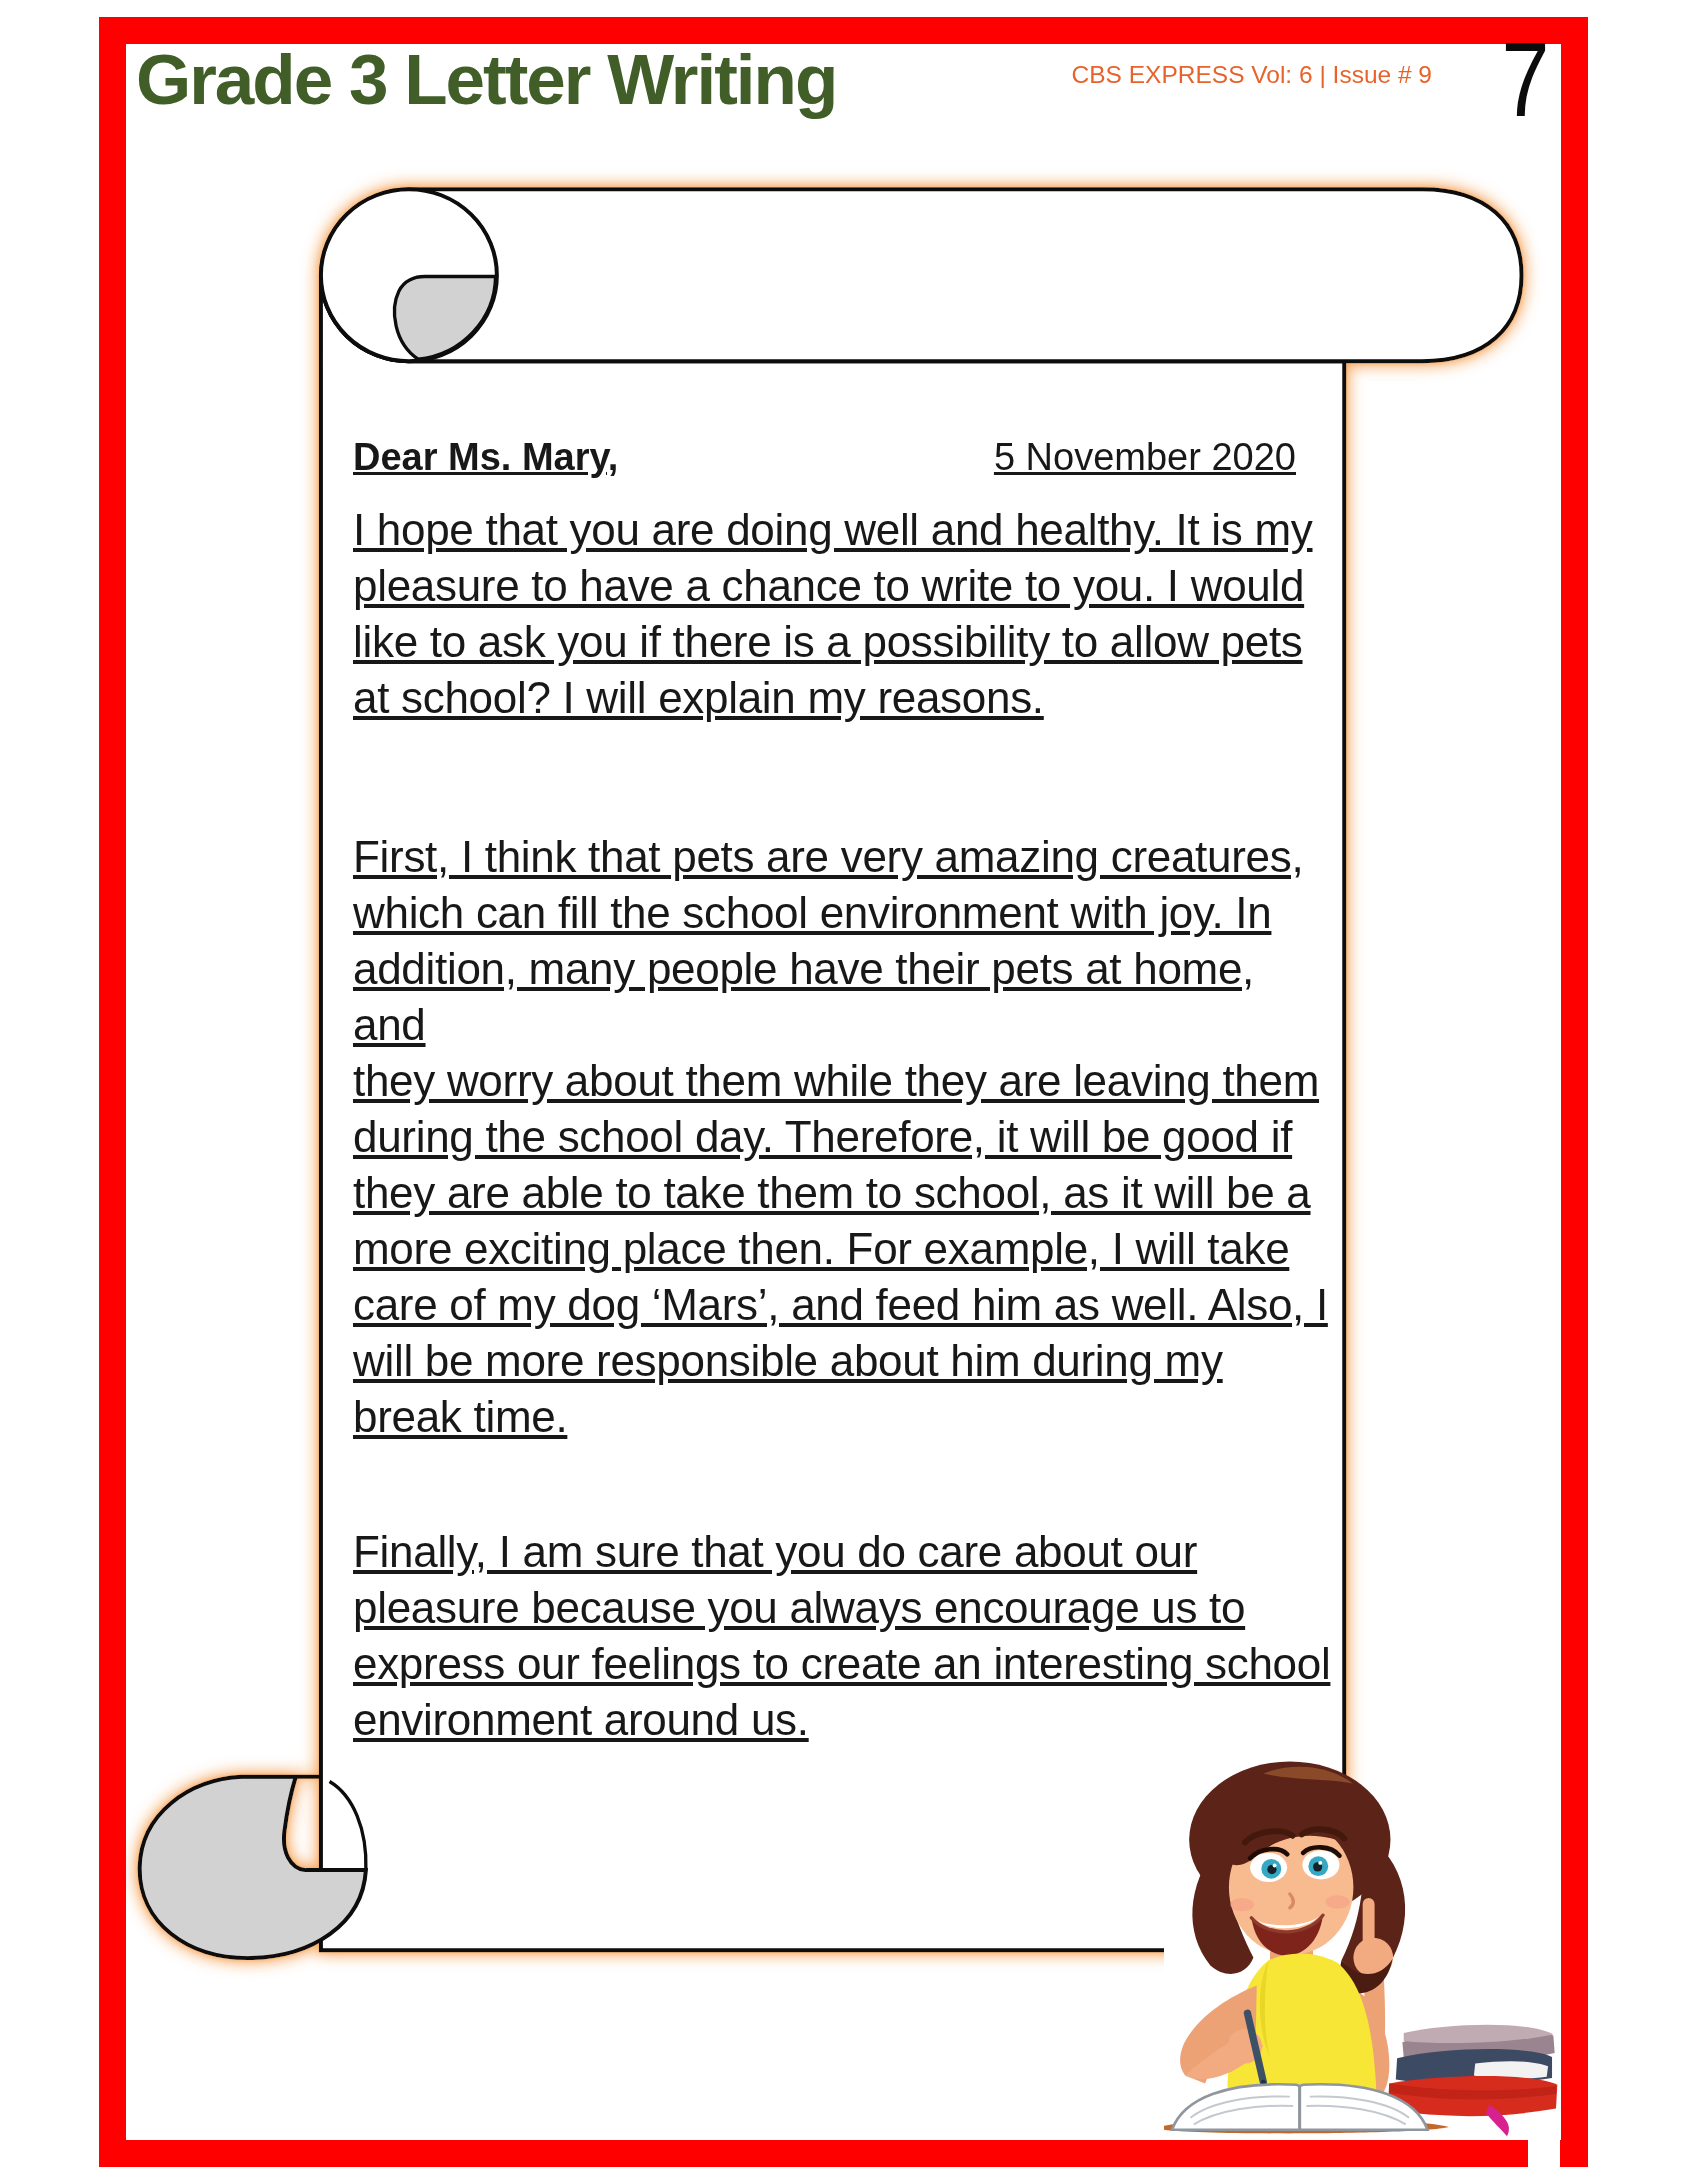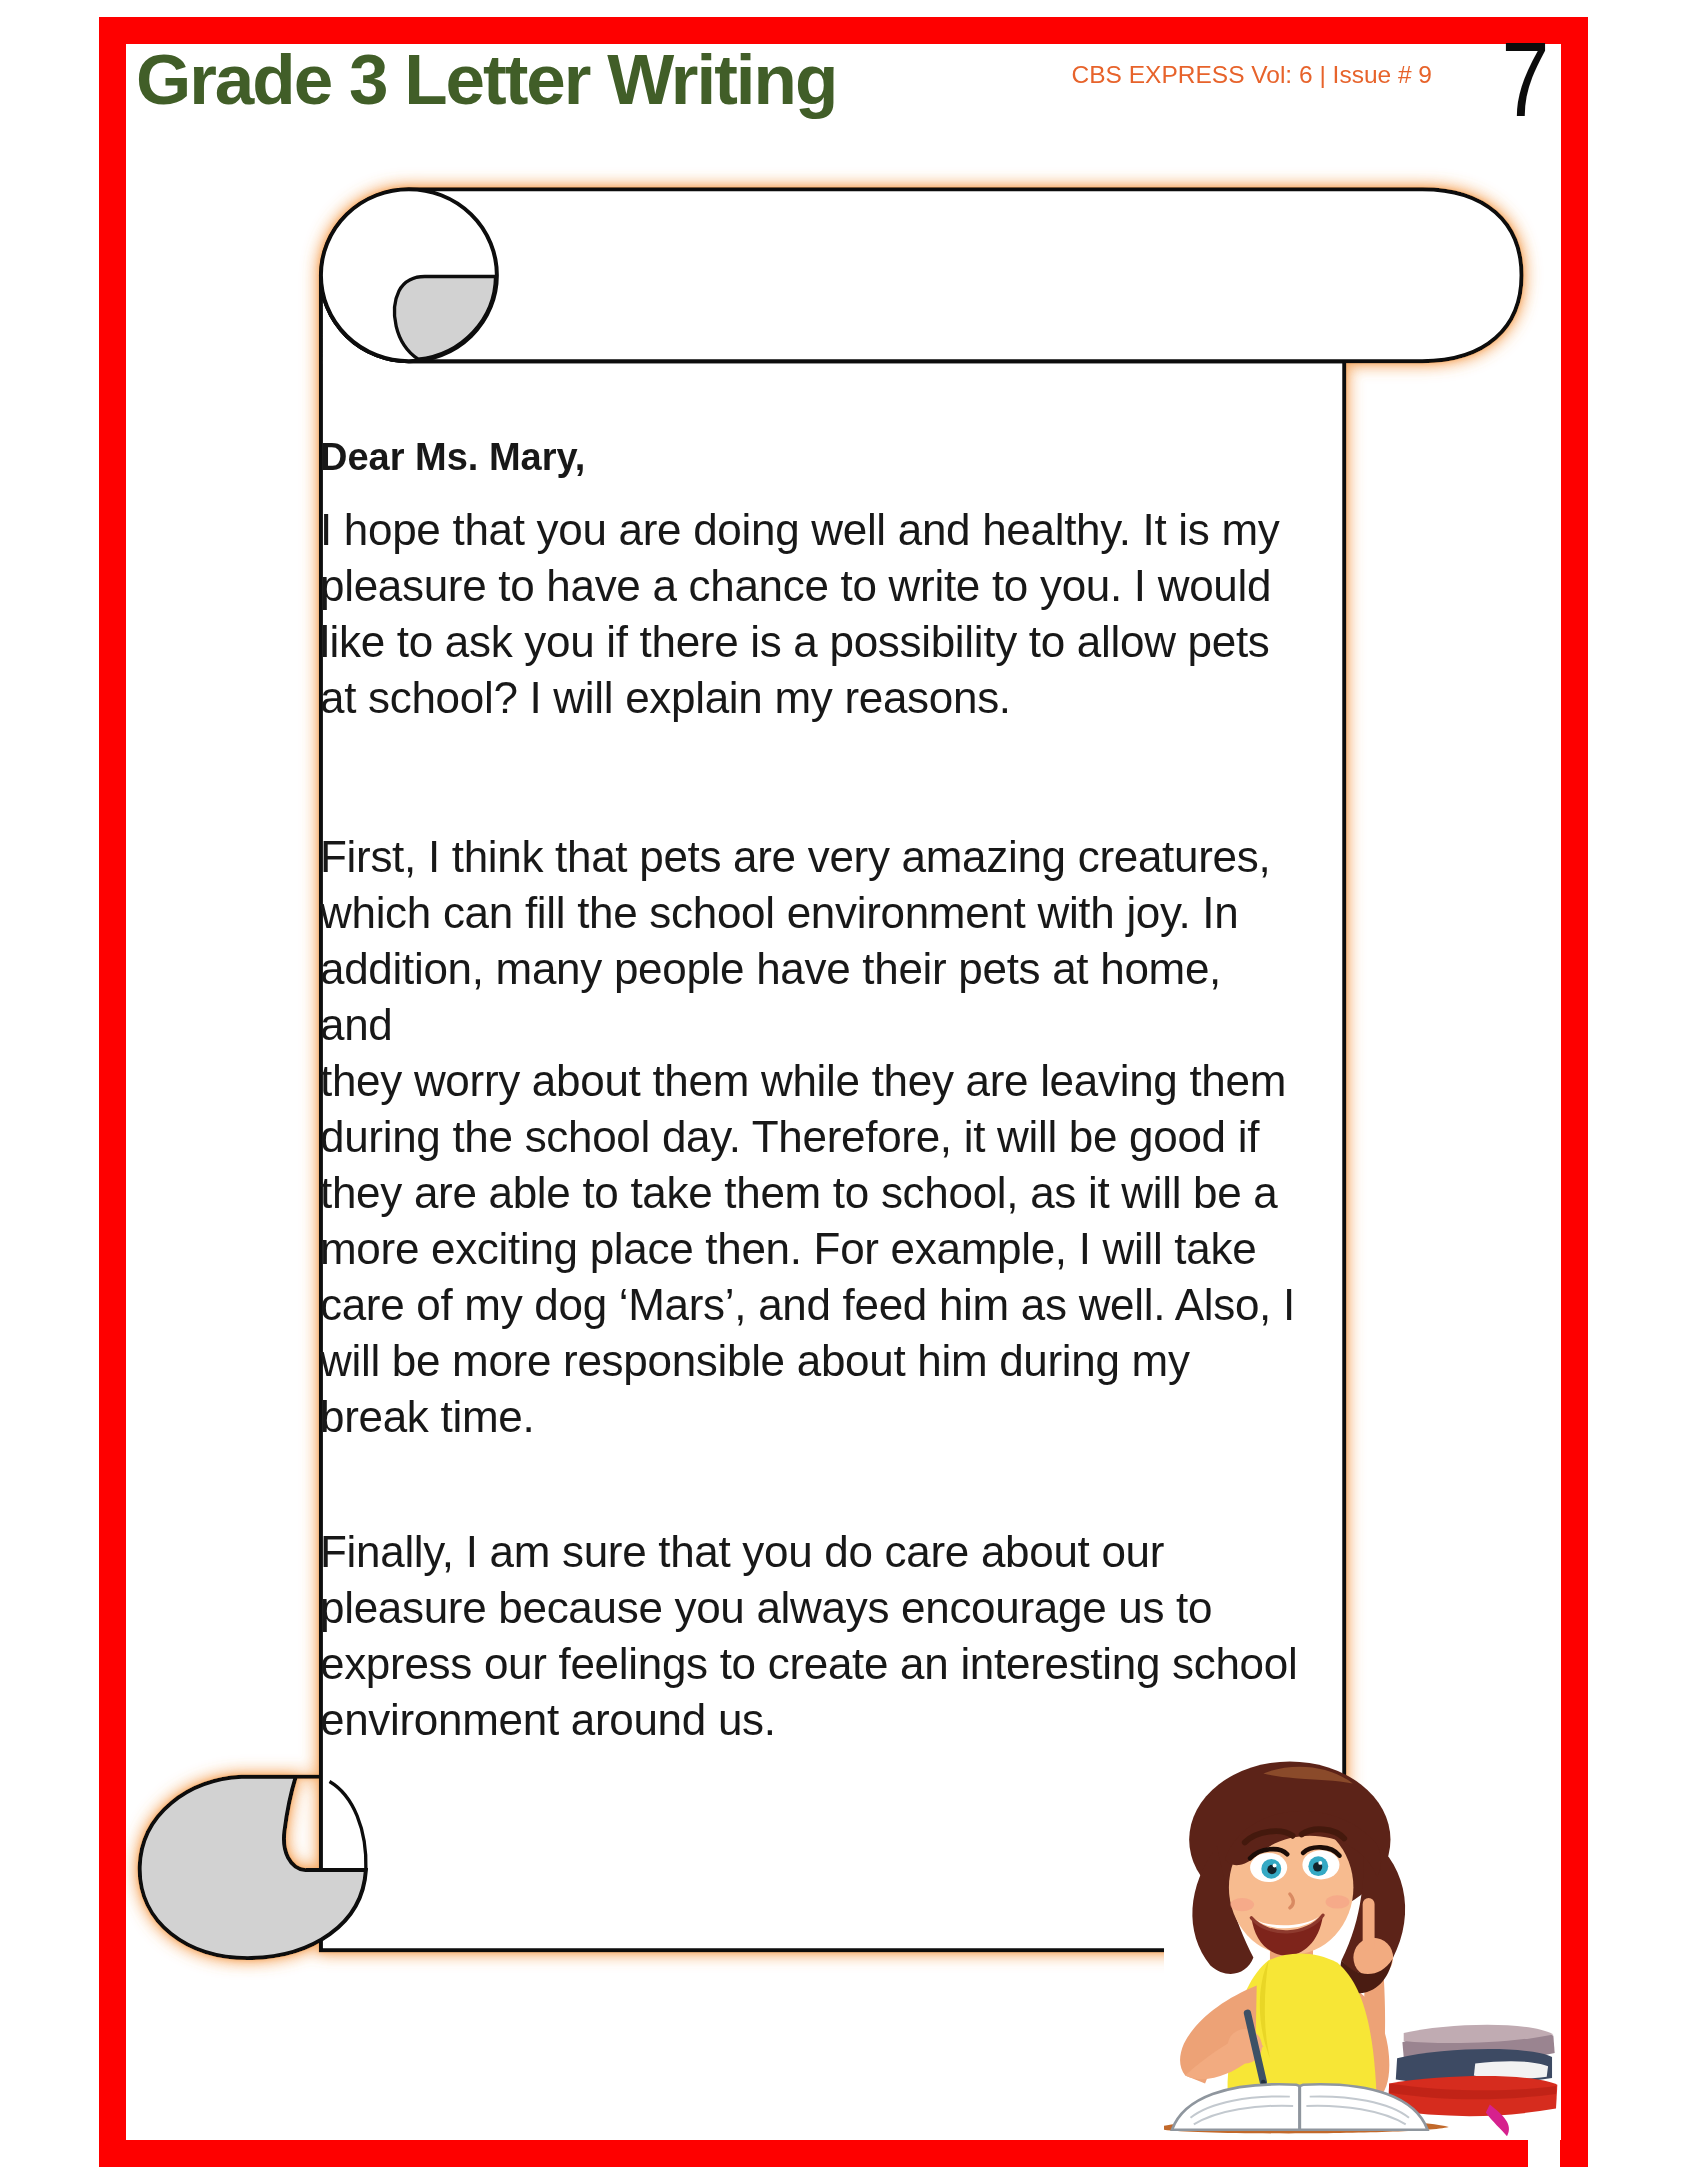--- a/index.html
+++ b/index.html
@@ -20,22 +20,23 @@
     position:absolute;right:255px;top:61px;z-index:4;
     font-size:24.5px;color:#e7632b;letter-spacing:0px;white-space:nowrap;
   }
   .page-number{
     position:absolute;right:138px;top:26.5px;z-index:4;
     font-size:105px;font-weight:300;color:#0c0c0c;line-height:1;
     transform:scaleX(0.82);transform-origin:right top;
   }
   .scroll-svg{position:absolute;left:0;top:0;z-index:1;}
   .letter{
-    position:absolute;left:320px;top:429px;width:979px;z-index:2;
+    position:absolute;left:353px;top:429px;width:979px;z-index:2;
     color:#181818;
+    text-decoration:underline;
   }
   .dear-row{
     display:flex;justify-content:space-between;align-items:baseline;
     font-size:38px;line-height:56px;padding-right:36px;
   }
   .salutation{font-weight:bold;}
   .letter-date{font-weight:normal;}
   .para{
     font-size:44px;line-height:56px;white-space:pre-line;letter-spacing:-0.3px;
   }
@@ -81,20 +82,21 @@
 
       <path fill="#d2d2d2" d="M486,2686 L365,2686 C285,2690 213,2742 211,2822 C209,2906 283,2962 380,2960 C470,2958 548,2910 553,2827 L462,2827 C438,2825 426,2798 430,2768 C433,2744 439,2712 447,2686 Z"></path>
 
       <path fill="none" stroke-width="5" d="M553,2827 C555,2766 534,2714 498,2693"></path>
     </g>
   </svg>
 
   <div class="letter">
     <div class="dear-row">
       <span class="salutation">Dear Ms. Mary,</span>
+      <span class="letter-date">5 November 2020</span>
     </div>
     <div class="para p1">I hope that you are doing well and healthy. It is my
 pleasure to have a chance to write to you. I would
 like to ask you if there is a possibility to allow pets
 at school? I will explain my reasons.</div>
     <div class="para p2">First, I think that pets are very amazing creatures,
 which can fill the school environment with joy. In
 addition, many people have their pets at home, and
 they worry about them while they are leaving them
 during the school day. Therefore, it will be good if

